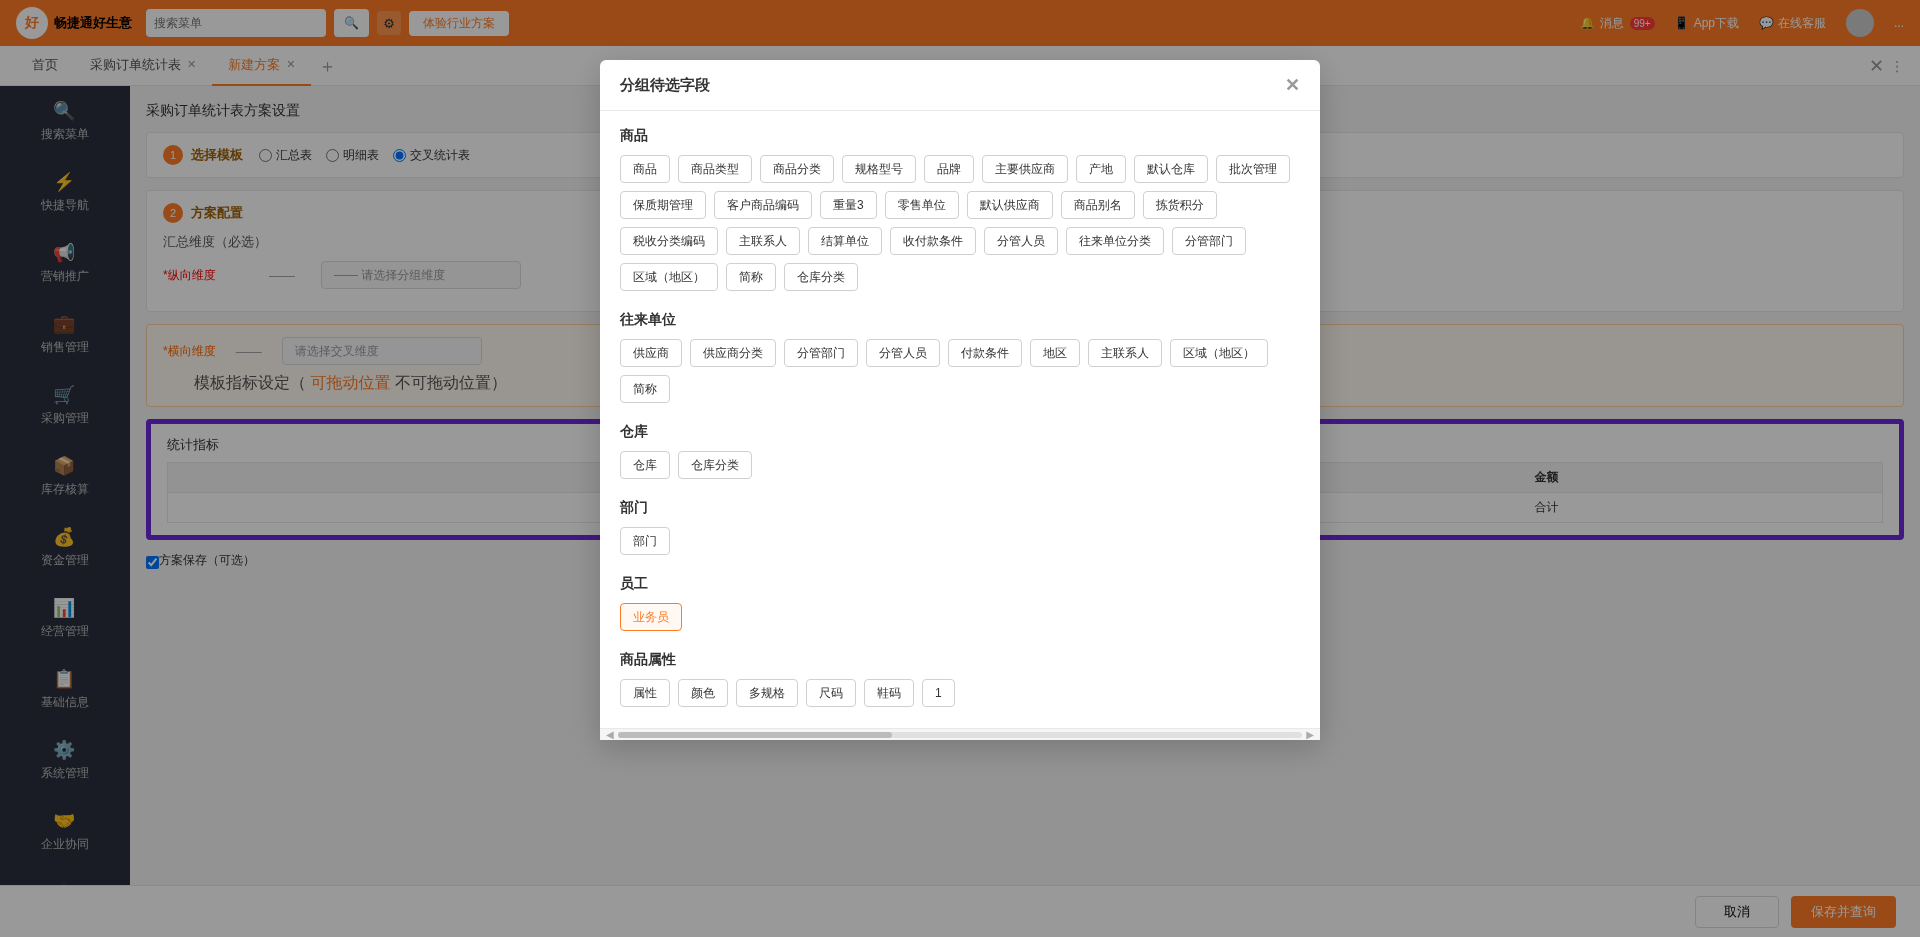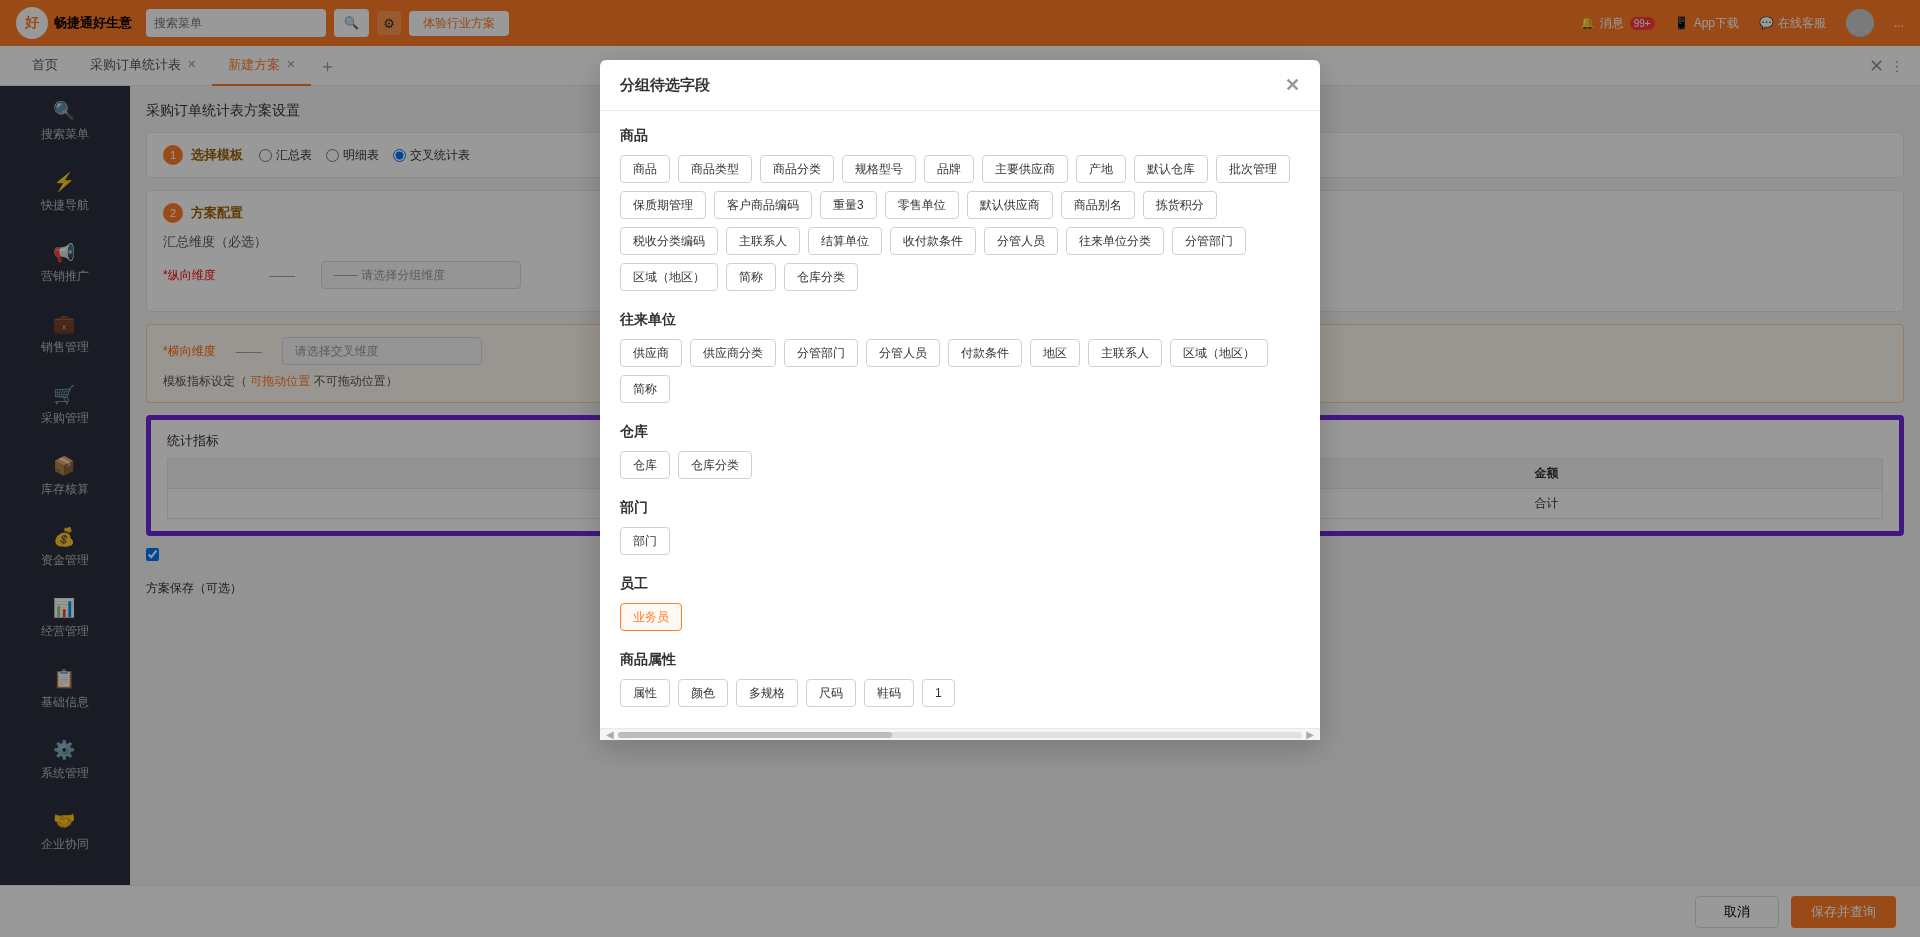--- a/index.html
+++ b/index.html
@@ -204,22 +204,22 @@
     }
     .indicators-table th, .indicators-table td {
       border: 1px solid #e8e8e8;
       padding: 6px 10px;
       font-size: 12px;
       text-align: center;
     }
     .indicators-table th { background: #f5f5f5; }
 
     .save-plan {
-      display: flex; align-items: flex-start; gap: 19px;
-      margin-top: 10px; font-size: 12px; flex-direction: column;
+      display: flex; align-items: flex-end; gap: 0;
+      margin-top: 10px; font-size: 12px;
     }
 
     .bottom-bar {
       position: fixed;
       bottom: 0; left: 0; right: 0;
       height: 52px;
       background: #fff;
       border-top: 1px solid #e8e8e8;
       display: flex;
       align-items: center;
@@ -486,21 +486,21 @@
     </div>
 
     <div class="template-config">
       <div class="template-config-row">
         <span style="font-size:12px;color:#f60;">*横向维度</span>
         <span style="color:#999;margin:0 8px;">——</span>
         <div style="height:28px;padding:0 12px;border:1px solid #ddd;border-radius:4px;background:#f9f9f9;display:flex;align-items:center;font-size:12px;color:#999;cursor:pointer;min-width:200px;">
           <span>请选择交叉维度</span>
         </div>
       </div>
-      <div style="font-size:12px;color:#555;margin-top:8px;">
+      <div style="font-size:16px;color:#555;margin-top:8px;margin-left:31px;">
         <span>模板指标设定（</span>
         <span style="color:#ff7c26;">可拖动位置</span>
         <span>不可拖动位置）</span>
       </div>
     </div>
 
     <div class="indicators-section">
       <div class="indicators-label">统计指标</div>
       <table class="indicators-table">
         <thead>

